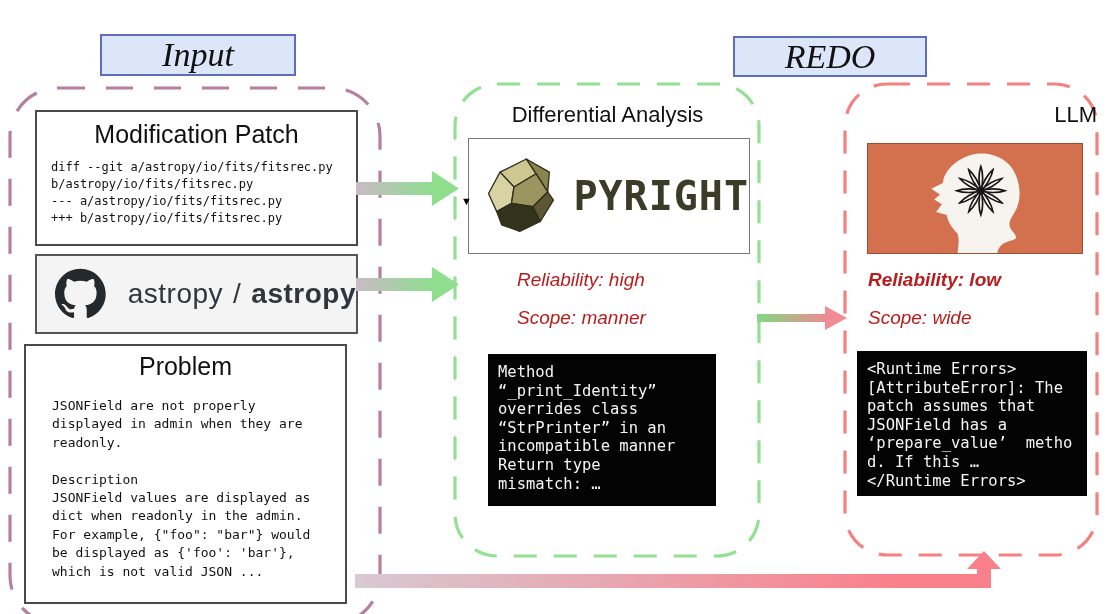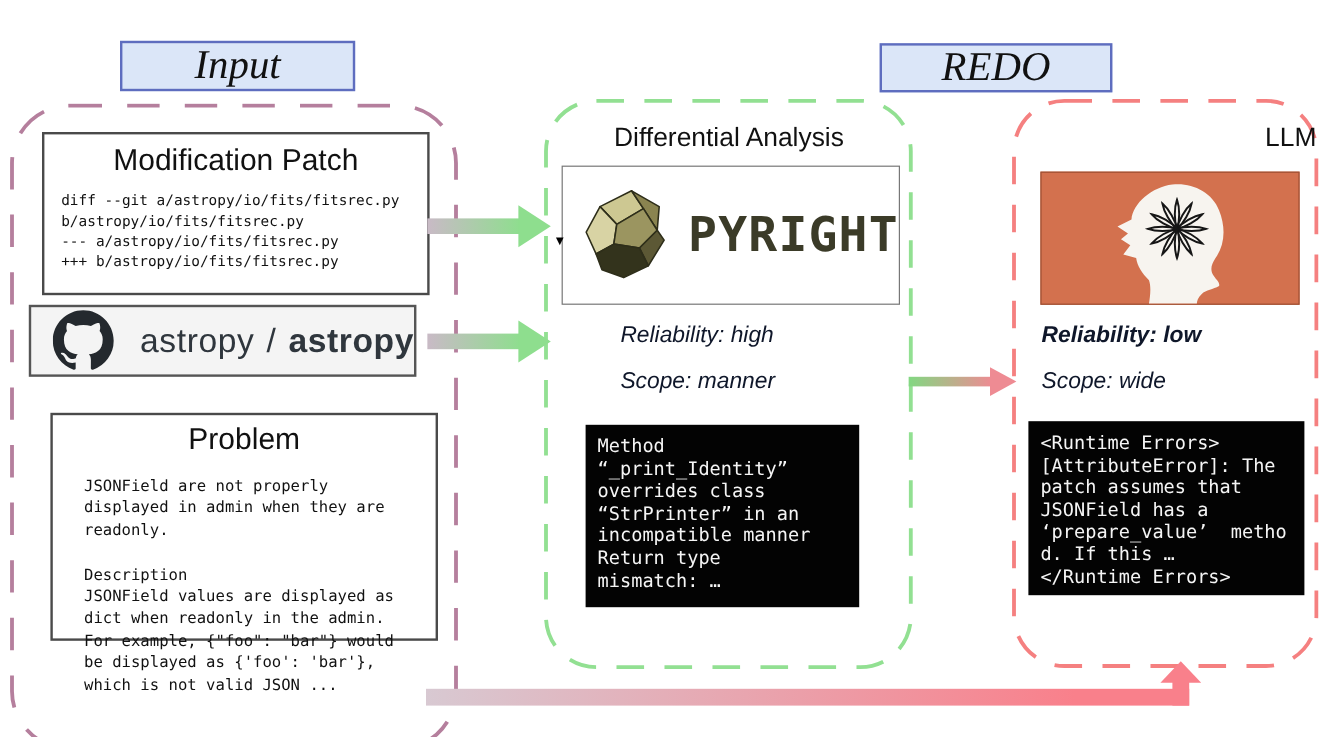--- a/index.html
+++ b/index.html
@@ -34,21 +34,21 @@
 
   .pyright-box {
     background:#fff; border:1px solid #777;
     display:flex; align-items:center; padding-left:8px;
   }
   .pyright-word {
     font-family:"DejaVu Sans Mono", monospace; font-weight:700;
     font-size:40px; color:#3b3b28; letter-spacing:1px; margin-left:6px;
   }
 
-  .meta-line { font-style:italic; font-size:19px; color:#0f172a; }
+  .meta-line { font-style:italic; font-size:19px; color:#b91c1c; }
 
   .terminal {
     background:#030303; color:#f5f5f5;
     font-family:"DejaVu Sans Mono", monospace;
     font-size:15.5px; line-height:18.6px; white-space:pre;
     padding:9px 10px;
   }
 
   .llm-image {
     background:#d3714e; border:1px solid #9e4f33;
@@ -80,30 +80,30 @@
   </div>
 
   <div class="abs white-box" style="left:35px; top:84px; width:323px; height:136px;">
     <div class="box-title" style="margin-top:8px;">Modification Patch</div>
     <div class="mono-block" style="font-size:12px; line-height:17px; margin:10px 0 0 14px;">diff --git a/astropy/io/fits/fitsrec.py
 b/astropy/io/fits/fitsrec.py
 --- a/astropy/io/fits/fitsrec.py
 +++ b/astropy/io/fits/fitsrec.py</div>
   </div>
 
-  <div class="abs repo-box" style="left:24px; top:228px; width:323px; height:60px;">
+  <div class="abs repo-box" style="left:35px; top:228px; width:323px; height:80px;">
     <svg width="56" height="56" viewBox="0 0 24 24">
       <path fill="#24292e" d="M12 0C5.37 0 0 5.37 0 12c0 5.31 3.435 9.795 8.205 11.385.6.105.825-.255.825-.57 0-.285-.015-1.23-.015-2.235-3.015.555-3.795-.735-4.035-1.41-.135-.345-.72-1.41-1.23-1.695-.42-.225-1.02-.78-.015-.795.945-.015 1.62.87 1.845 1.23 1.08 1.815 2.805 1.305 3.495.99.105-.78.42-1.305.765-1.605-2.67-.3-5.46-1.335-5.46-5.925 0-1.305.465-2.385 1.23-3.225-.12-.3-.54-1.53.12-3.18 0 0 1.005-.315 3.3 1.23.96-.27 1.98-.405 3-.405s2.04.135 3 .405c2.295-1.56 3.3-1.23 3.3-1.23.66 1.65.24 2.88.12 3.18.765.84 1.23 1.905 1.23 3.225 0 4.605-2.805 5.625-5.475 5.925.435.375.81 1.095.81 2.22 0 1.605-.015 2.895-.015 3.3 0 .315.225.69.825.57A12.02 12.02 0 0 0 24 12c0-6.63-5.37-12-12-12z"></path>
     </svg>
     <div class="repo-text">
       <span>astropy</span><span class="sep">/</span><span class="bold">astropy</span>
     </div>
   </div>
 
-  <div class="abs white-box" style="left:42px; top:318px; width:323px; height:190px;">
+  <div class="abs white-box" style="left:24px; top:318px; width:323px; height:260px;">
     <div class="box-title" style="margin-top:6px;">Problem</div>
     <div class="mono-block" style="font-size:13px; line-height:18.4px; margin:16px 0 0 26px;">JSONField are not properly
 displayed in admin when they are
 readonly.
 
 Description
 JSONField values are displayed as
 dict when readonly in the admin.
 For example, {"foo": "bar"} would
 be displayed as {'foo': 'bar'},

